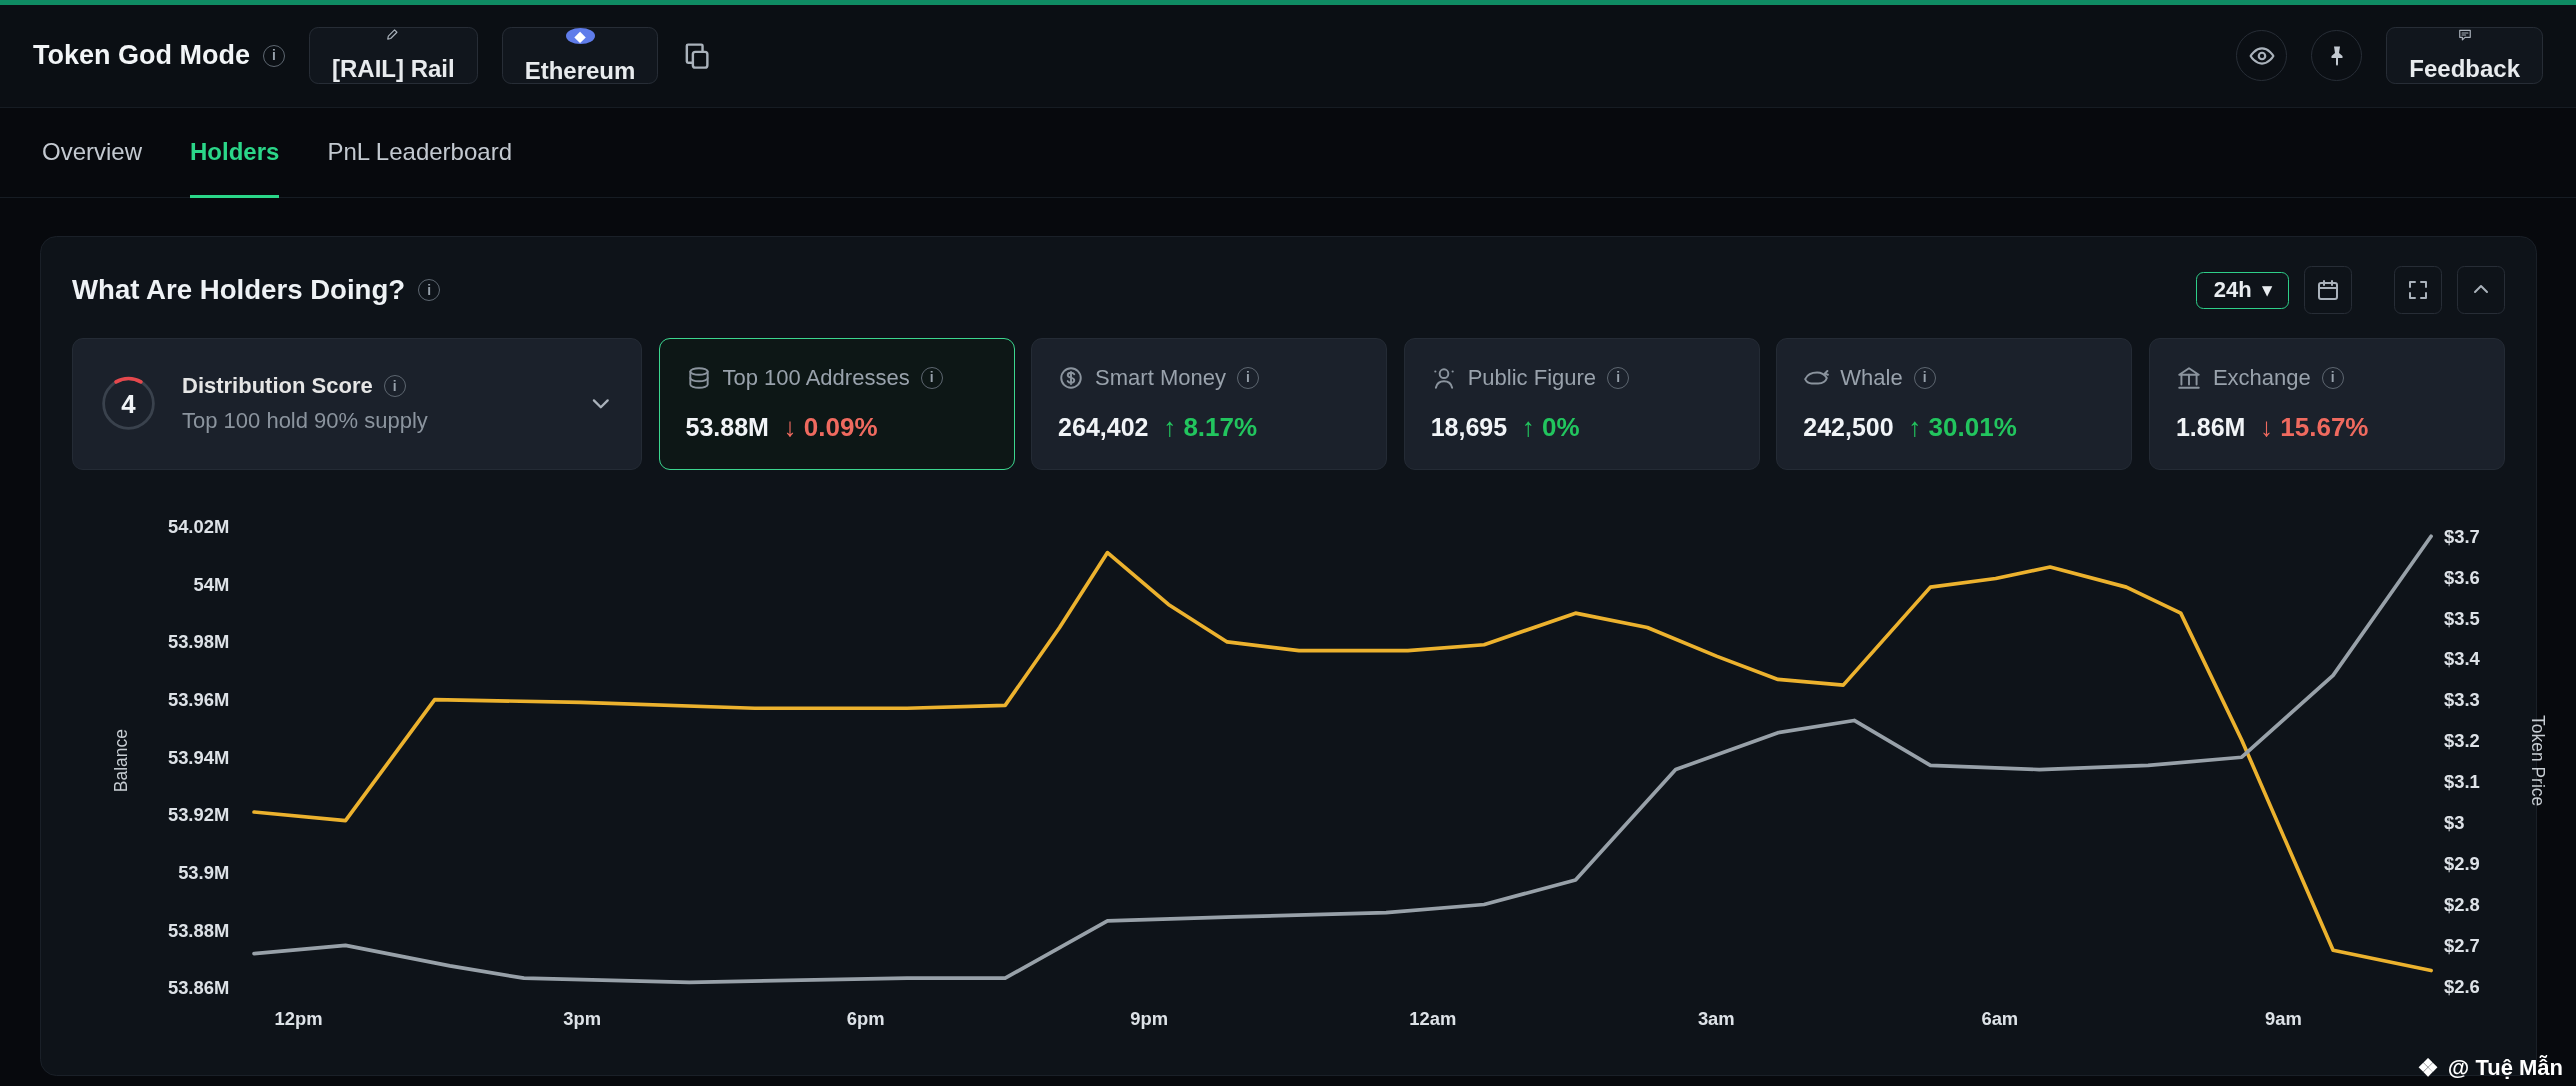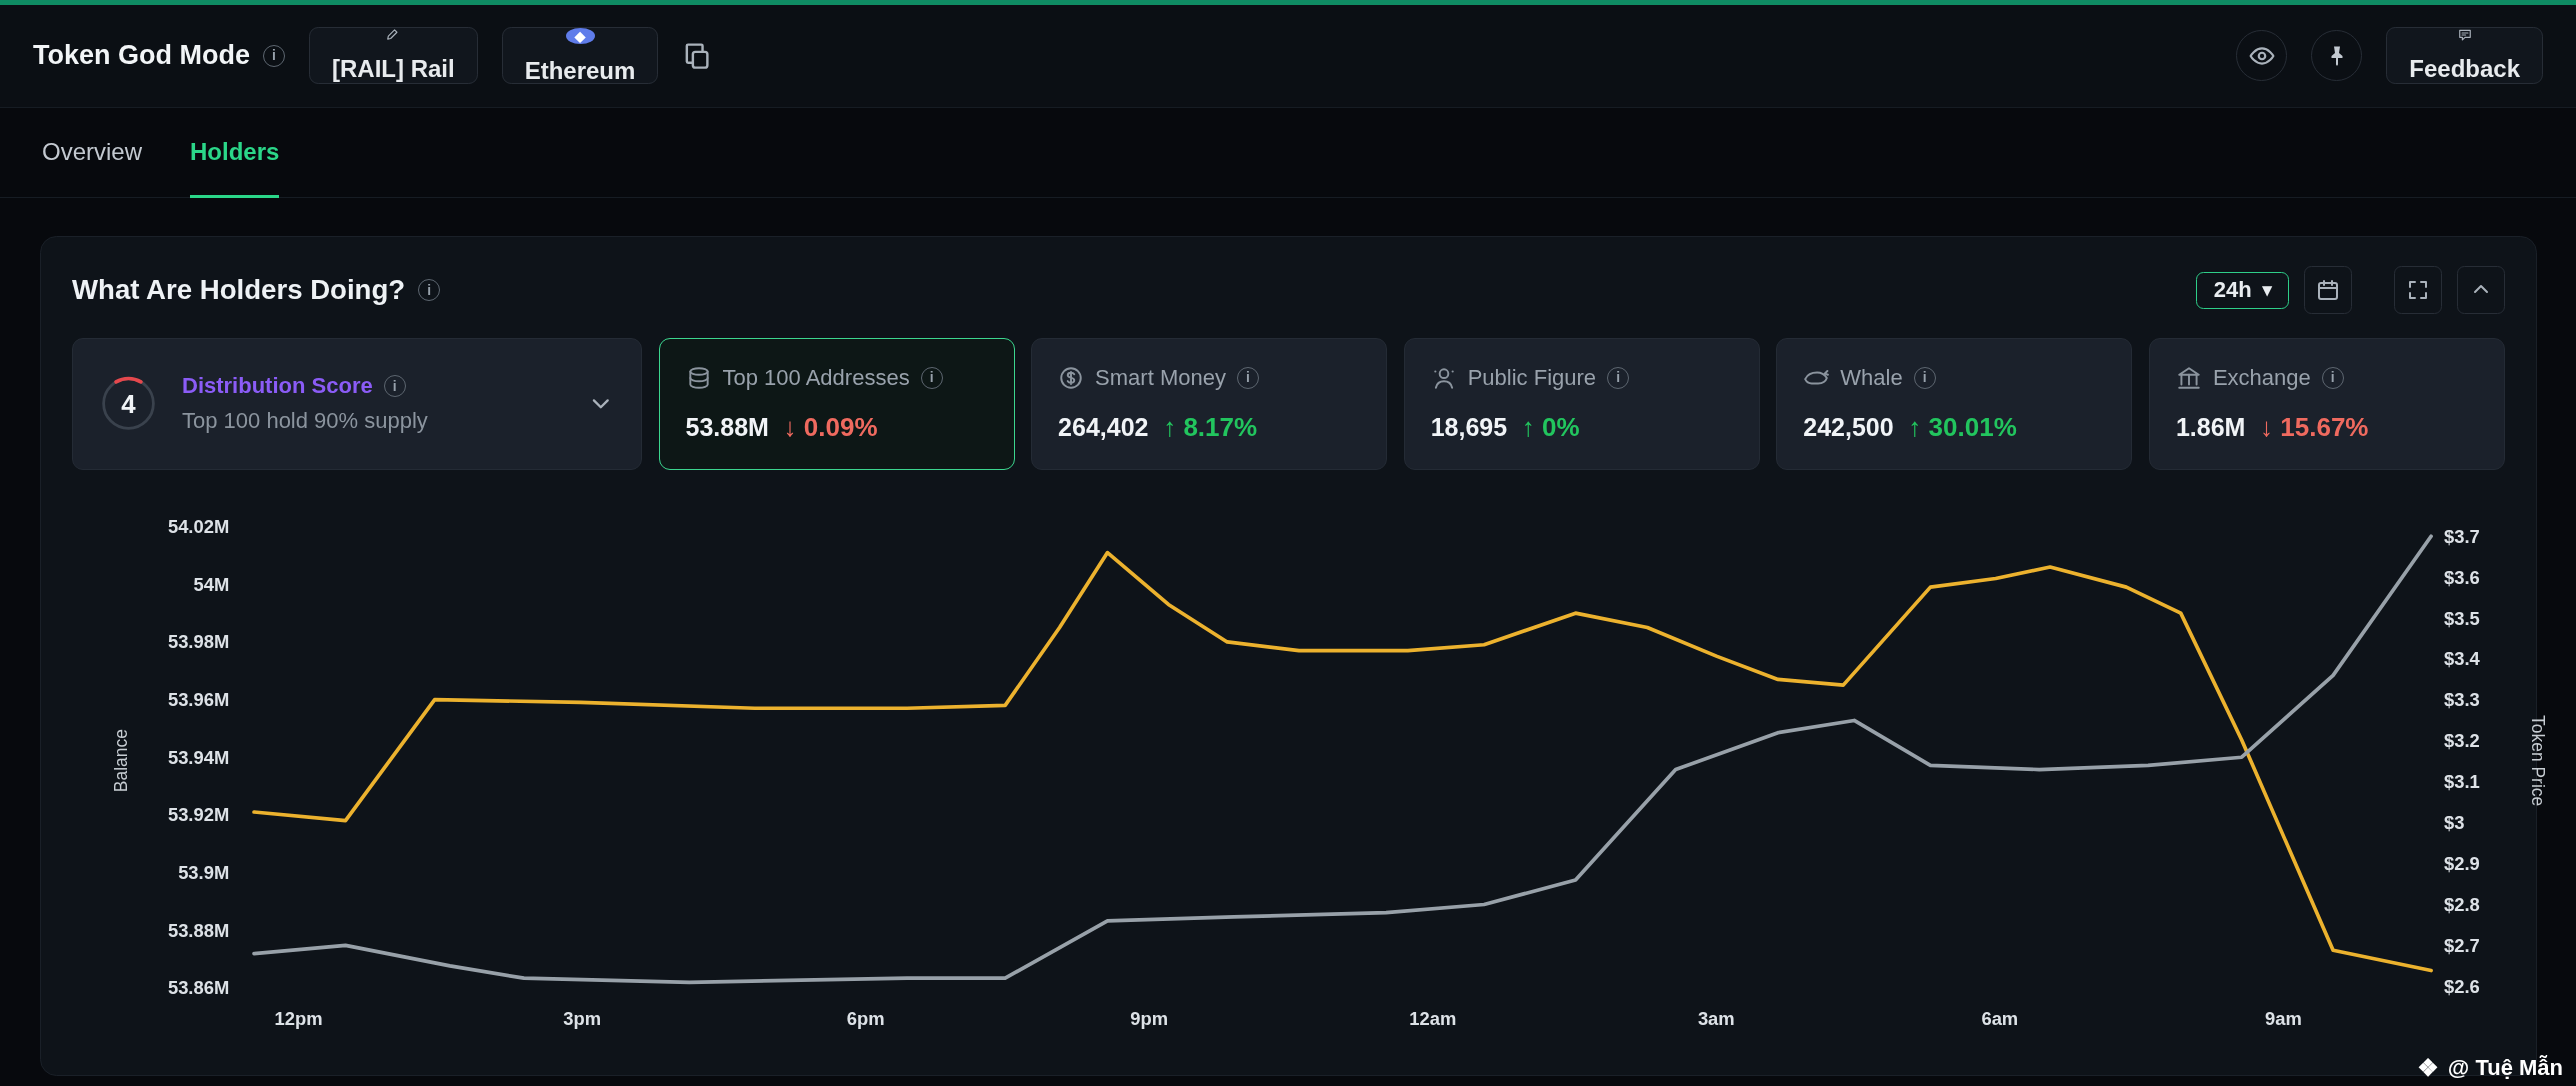--- a/index.html
+++ b/index.html
@@ -117,20 +117,21 @@
         <line x1="7" y1="8.5" x2="17" y2="8.5"></line>
         <line x1="7" y1="12" x2="13" y2="12"></line>
       </svg>
     <span>Feedback</span>
   </button>
 </div>
 
 <div class="tab-bar">
   <div class="tab">Overview</div>
   <div class="tab active">Holders</div>
+  <div class="tab">PnL Leaderboard</div>
 </div>
 
 <div class="panel">
   <div class="panel-header">
     <div class="panel-title">
       <span>What Are Holders Doing?</span>
       <span class="info"></span>
     </div>
     <div class="panel-controls">
       <button class="timeframe-btn">
@@ -163,21 +164,21 @@
     <div class="stat-card dist-card">
       <div class="dist-gauge">
         <svg width="59" height="59" viewBox="0 0 64 64">
           <circle cx="32" cy="32" r="27" stroke="#3a424d" stroke-width="3" fill="none"></circle>
           <circle cx="32" cy="32" r="27" stroke="#e5484d" stroke-width="4" fill="none" stroke-dasharray="28 142" stroke-linecap="round" transform="rotate(-120 32 32)"></circle>
           <text x="32" y="42" text-anchor="middle" class="dist-score-text">4</text>
         </svg>
       </div>
       <div class="dist-texts">
         <div class="stat-label-row">
-          <span style="color:#8b5cf6;font-weight:600;">Distribution Score</span>
+          <span style="color:#e5e5e5;font-weight:600;">Distribution Score</span>
           <span class="info"></span>
         </div>
         <div class="dist-sub">Top 100 hold 90% supply</div>
       </div>
       <svg class="ic chev-right" width="27.6" height="27.6" viewBox="0 0 24 24">
           <polyline points="6 9 12 15 18 9"></polyline>
         </svg>
     </div>
 
     <div class="stat-card selected">

